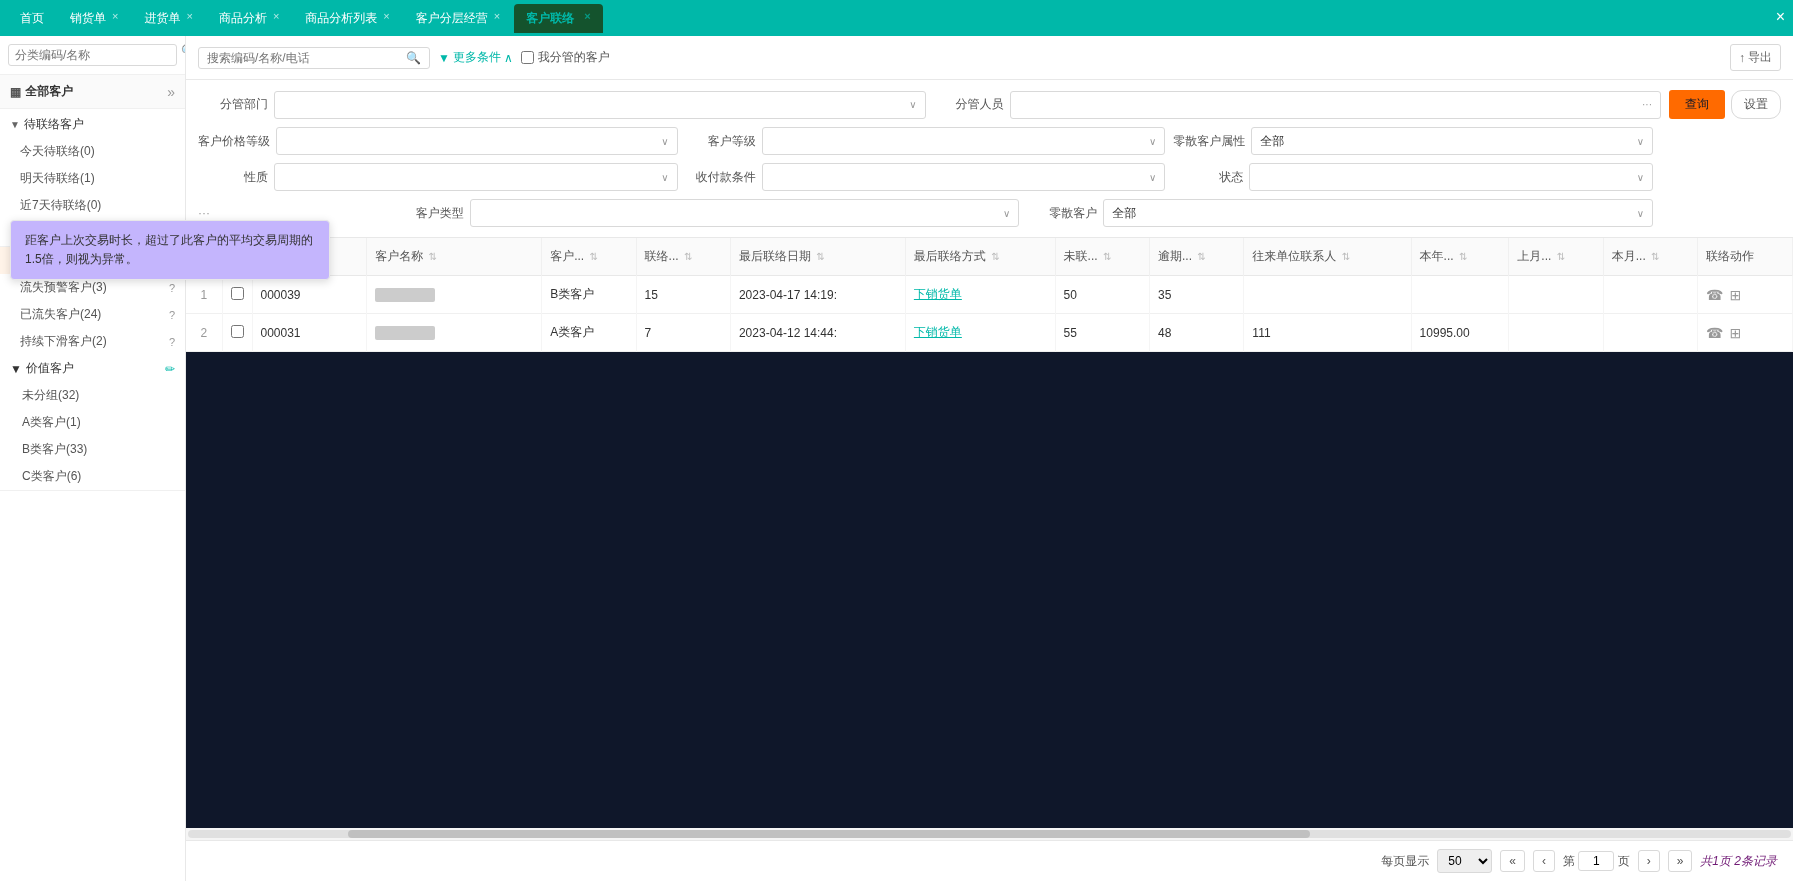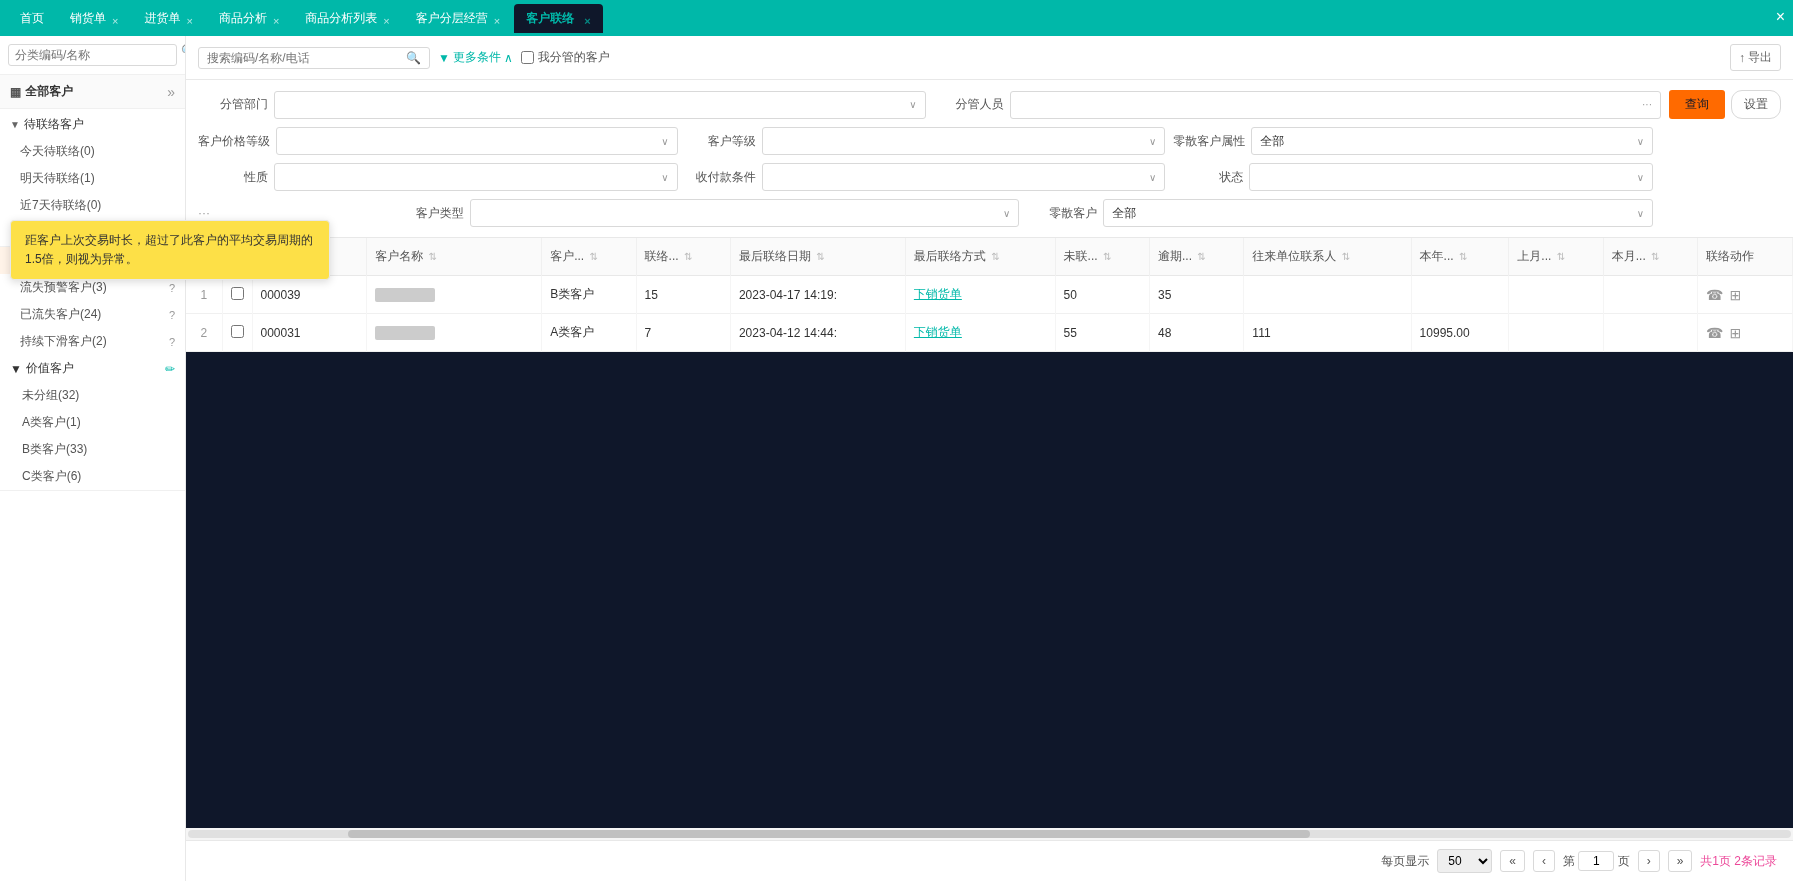--- a/index.html
+++ b/index.html
@@ -1,21 +1,21 @@
 <!DOCTYPE html>
 <html><head>
   <meta charset="utf-8">
   <style>
     * { box-sizing: border-box; margin: 0; padding: 0; font-family: 'Microsoft YaHei', Arial, sans-serif; font-size: 12px; }
     body { background: #f0f2f5; width: 1793px; min-height: 881px; overflow-x: hidden; }
 
     
     .top-nav { background: #00b8a9; height: 36px; display: flex; align-items: center; padding: 0 8px; gap: 2px; position: relative; }
-    .nav-tab { color: #fff; padding: 6px 12px; cursor: pointer; font-size: 13px; border-radius: 4px 4px 0 0; display: flex; align-items: flex-end; gap: 4px; }
-    .nav-tab.active { background: #0f172a; color: #00b8a9; font-weight: bold; gap: 8px; }
+    .nav-tab { color: #fff; padding: 6px 12px; cursor: pointer; font-size: 13px; border-radius: 4px 4px 0 0; display: flex; align-items: flex-start; gap: 4px; }
+    .nav-tab.active { background: #14532d; color: #00b8a9; font-weight: bold; gap: 8px; }
     .nav-tab .close-x { font-size: 11px; color: inherit; opacity: 0.7; margin-left: 2px; }
     .nav-close-btn { position: absolute; right: 8px; top: 8px; color: #fff; cursor: pointer; font-size: 16px; }
 
     
     .main-layout { display: flex; height: calc(881px - 36px); }
 
     
     .sidebar { width: 186px; background: #fff; border-right: 1px solid #e8e8e8; overflow-y: auto; flex-shrink: 0; }
     .sidebar-search { padding: 8px; display: flex; align-items: flex-start; border-bottom: 1px solid #f0f0f0; }
     .sidebar-search input { flex: 1; border: 1px solid #d9d9d9; border-radius: 3px; padding: 3px 6px; font-size: 12px; outline: none; }
@@ -78,24 +78,24 @@
     .settings-icon { color: #666; cursor: pointer; }
 
     
     .pagination { background: #fff; border-top: 1px solid #e8e8e8; padding: 8px 16px; display: flex; align-items: center; justify-content: flex-end; gap: 8px; }
     .pagination-label { color: #555; }
     .pagination-select { border: 1px solid #d9d9d9; border-radius: 3px; padding: 3px 6px; font-size: 12px; }
     .pagination-btn { border: 1px solid #d9d9d9; background: #fff; padding: 3px 8px; border-radius: 3px; cursor: pointer; color: #555; font-size: 12px; }
     .pagination-btn:disabled { color: #ccc; cursor: not-allowed; }
     .pagination-page { color: #555; }
     .pagination-page input { border: 1px solid #d9d9d9; border-radius: 3px; width: 36px; text-align: center; padding: 2px; }
-    .pagination-total { color: #ec4899; }
-
-    
-    .tooltip-popup { position: absolute; top: 220px; left: 10px; background: #fde047; border: 1px solid #e8e8e8; border-radius: 4px; padding: 10px 14px; width: 320px; box-shadow: 0 2px 8px rgba(0,0,0,0.15); z-index: 100; color: #333; font-size: 12px; line-height: 1.6; }
+    .pagination-total { color: #701a75; font-style: italic; }
+
+    
+    .tooltip-popup { position: absolute; top: 220px; left: 10px; background: #c4b5fd; border: 1px solid #e8e8e8; border-radius: 4px; padding: 10px 14px; width: 320px; box-shadow: 0 2px 8px rgba(0,0,0,0.15); z-index: 100; color: #333; font-size: 12px; line-height: 1.6; }
 
     
     .horizontal-scroll { height: 12px; background: #f5f5f5; display: flex; align-items: center; padding: 0 2px; }
     .horizontal-scroll-inner { flex: 1; height: 8px; background: #e0e0e0; border-radius: 4px; position: relative; }
     .horizontal-scroll-thumb { position: absolute; left: 10%; width: 60%; height: 8px; background: #c0c0c0; border-radius: 4px; cursor: pointer; }
 
     .checkbox-col { width: 30px; }
   </style>
 </head>
 <body>

